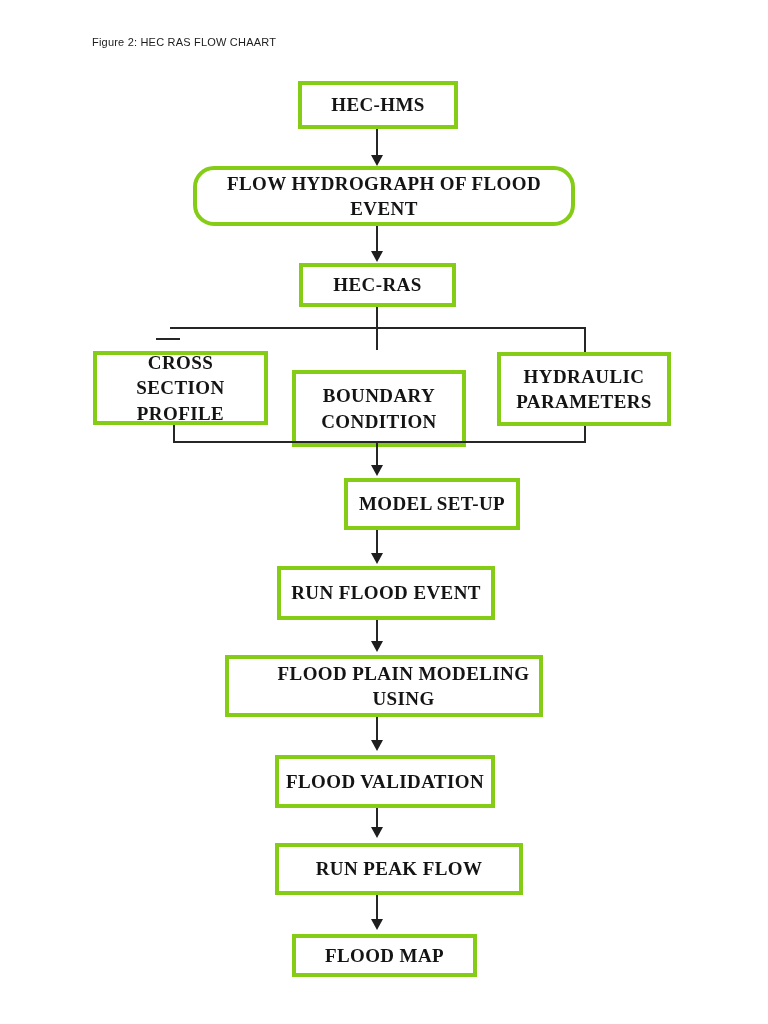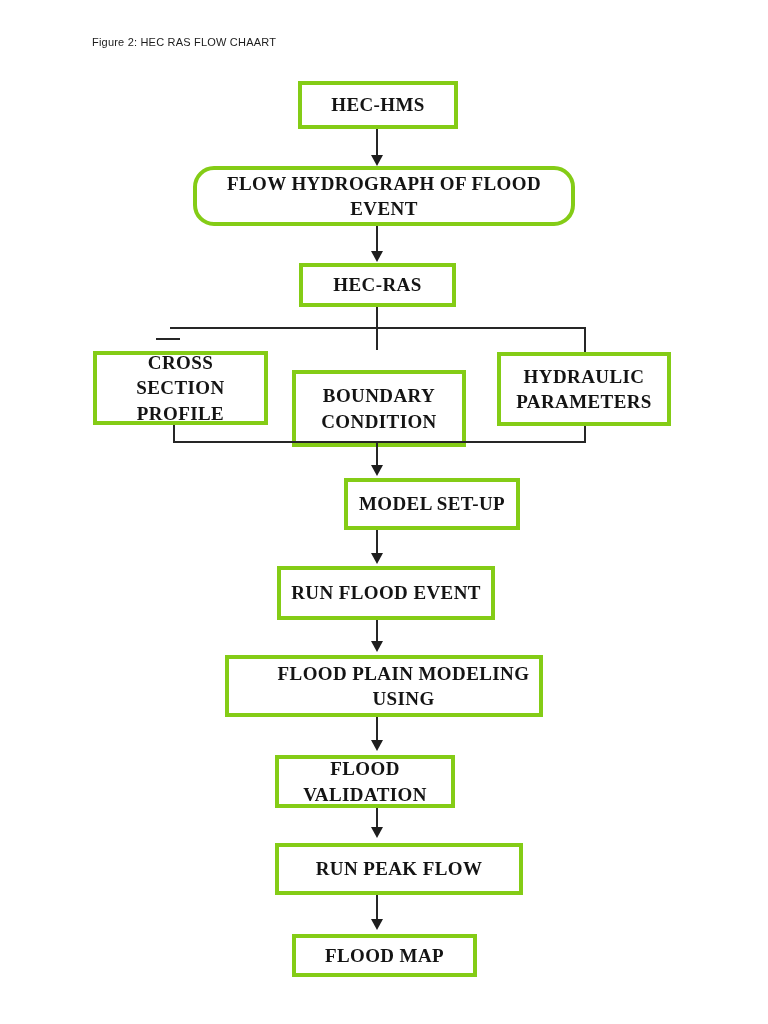--- a/index.html
+++ b/index.html
@@ -97,21 +97,21 @@
   </div>
 
   <div class="node" style="left:277px; top:566px; width:218px; height:54px;">
     <span>RUN FLOOD EVENT</span>
   </div>
 
   <div class="node" style="left:225px; top:655px; width:318px; height:62px;padding-left:45px;">
     <span>FLOOD PLAIN MODELING USING</span>
   </div>
 
-  <div class="node" style="left:275px; top:755px; width:180px; height:53px;">
+  <div class="node" style="left:275px; top:755px; width:220px; height:53px;">
     <span>FLOOD VALIDATION</span>
   </div>
 
   <div class="node" style="left:275px; top:843px; width:248px; height:52px;">
     <span>RUN PEAK FLOW</span>
   </div>
 
   <div class="node" style="left:292px; top:934px; width:185px; height:43px;">
     <span>FLOOD MAP</span>
   </div>

